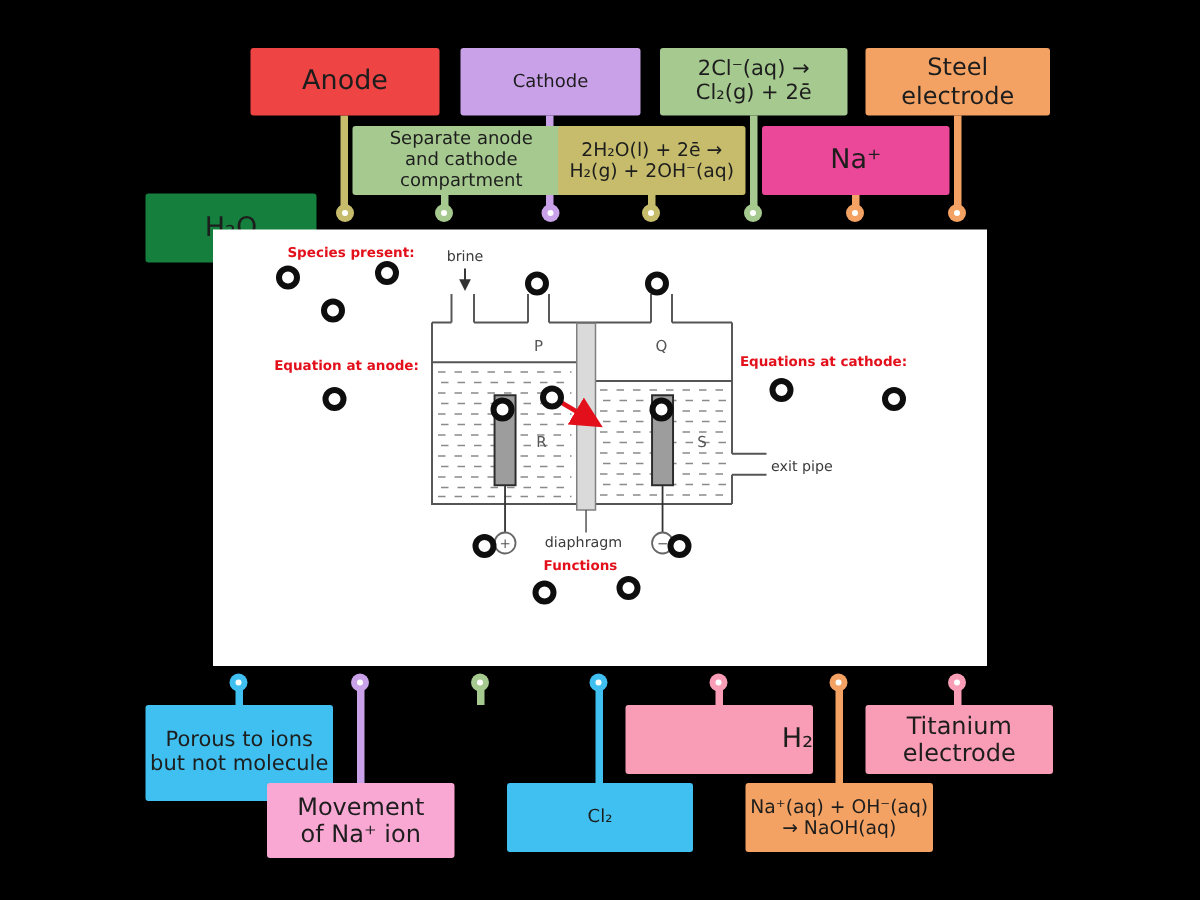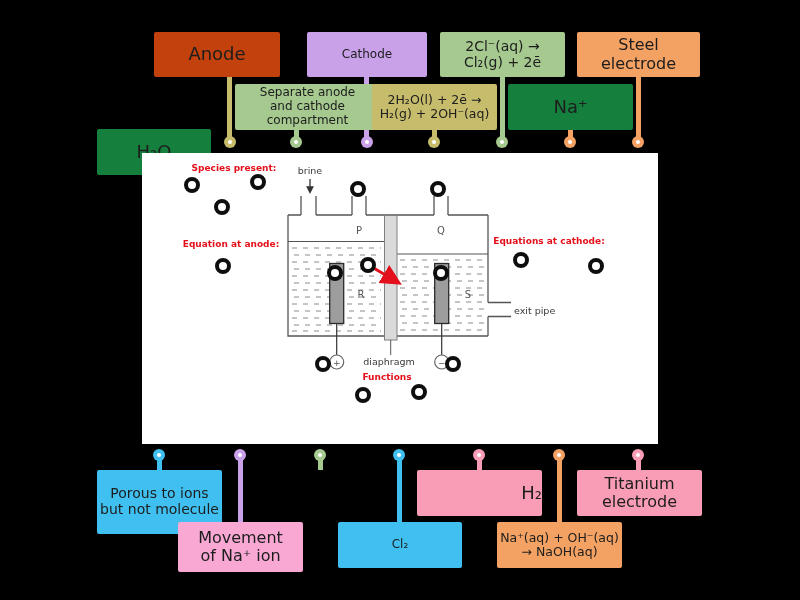--- a/index.html
+++ b/index.html
@@ -50,21 +50,21 @@
   <div class="pin-line" style="left: 397px; top: 455px; height: 67px; background: rgb(63, 192, 240);"></div>
   <div class="pin-line" style="left: 557px; top: 455px; height: 67px; background: rgb(243, 162, 99);"></div>
   <div class="pin-dot" style="left: 153px; top: 449px; background: rgb(63, 192, 240);"></div>
   <div class="pin-dot" style="left: 314px; top: 449px; background: rgb(165, 201, 143);"></div>
   <div class="pin-dot" style="left: 473px; top: 449px; background: rgb(249, 157, 182);"></div>
   <div class="pin-dot" style="left: 632px; top: 449px; background: rgb(249, 157, 182);"></div>
   <div class="pin-dot" style="left: 234px; top: 449px; background: rgb(201, 161, 233);"></div>
   <div class="pin-dot" style="left: 393px; top: 449px; background: rgb(63, 192, 240);"></div>
   <div class="pin-dot" style="left: 553px; top: 449px; background: rgb(243, 162, 99);"></div>
 
-  <div class="chip" style="left: 154px; top: 32px; width: 126px; height: 45px; font-size: 18px; background: #c2410c;">
+  <div class="chip" style="left: 167px; top: 32px; width: 126px; height: 45px; font-size: 18px; background: #ef4444;">
       <span class="lbl">Anode</span>
     </div>
   <div class="chip" style="left: 307px; top: 32px; width: 120px; height: 45px; font-size: 12px; background: rgb(201, 161, 233);">
       <span class="lbl">Cathode</span>
     </div>
   <div class="chip" style="left: 440px; top: 32px; width: 125px; height: 45px; font-size: 14px; background: rgb(165, 201, 143);">
       <span class="lbl">2Cl⁻(aq) →
 Cl₂(g) + 2ē</span>
     </div>
   <div class="chip" style="left: 577px; top: 32px; width: 123px; height: 45px; font-size: 16px; background: rgb(243, 162, 99);">
@@ -76,21 +76,21 @@
     </div>
   <div class="chip" style="left: 235px; top: 84px; width: 145px; height: 46px; font-size: 12px; background: rgb(165, 201, 143);">
       <span class="lbl">Separate anode
 and cathode
 compartment</span>
     </div>
   <div class="chip" style="left: 372px; top: 84px; width: 125px; height: 46px; font-size: 12.5px; background: rgb(198, 188, 108);">
       <span class="lbl">2H₂O(l) + 2ē →
 H₂(g) + 2OH⁻(aq)</span>
     </div>
-  <div class="chip" style="left: 508px; top: 84px; width: 125px; height: 46px; font-size: 18px; background: #15803d; text-align: right;">
+  <div class="chip" style="left: 508px; top: 84px; width: 125px; height: 46px; font-size: 18px; background: #ec4899; text-align: right;">
       <span class="lbl">Na⁺</span>
     </div>
 
   <div class="chip" style="left: 97px; top: 470px; width: 125px; height: 64px; font-size: 14px; background: rgb(63, 192, 240);">
       <span class="lbl">Porous to ions
 but not molecule</span>
     </div>
   <div class="chip" style="left: 417px; top: 470px; width: 125px; height: 46px; font-size: 18px; background: rgb(249, 157, 182); justify-content: flex-end;">
       <span class="lbl">H₂</span>
     </div>

